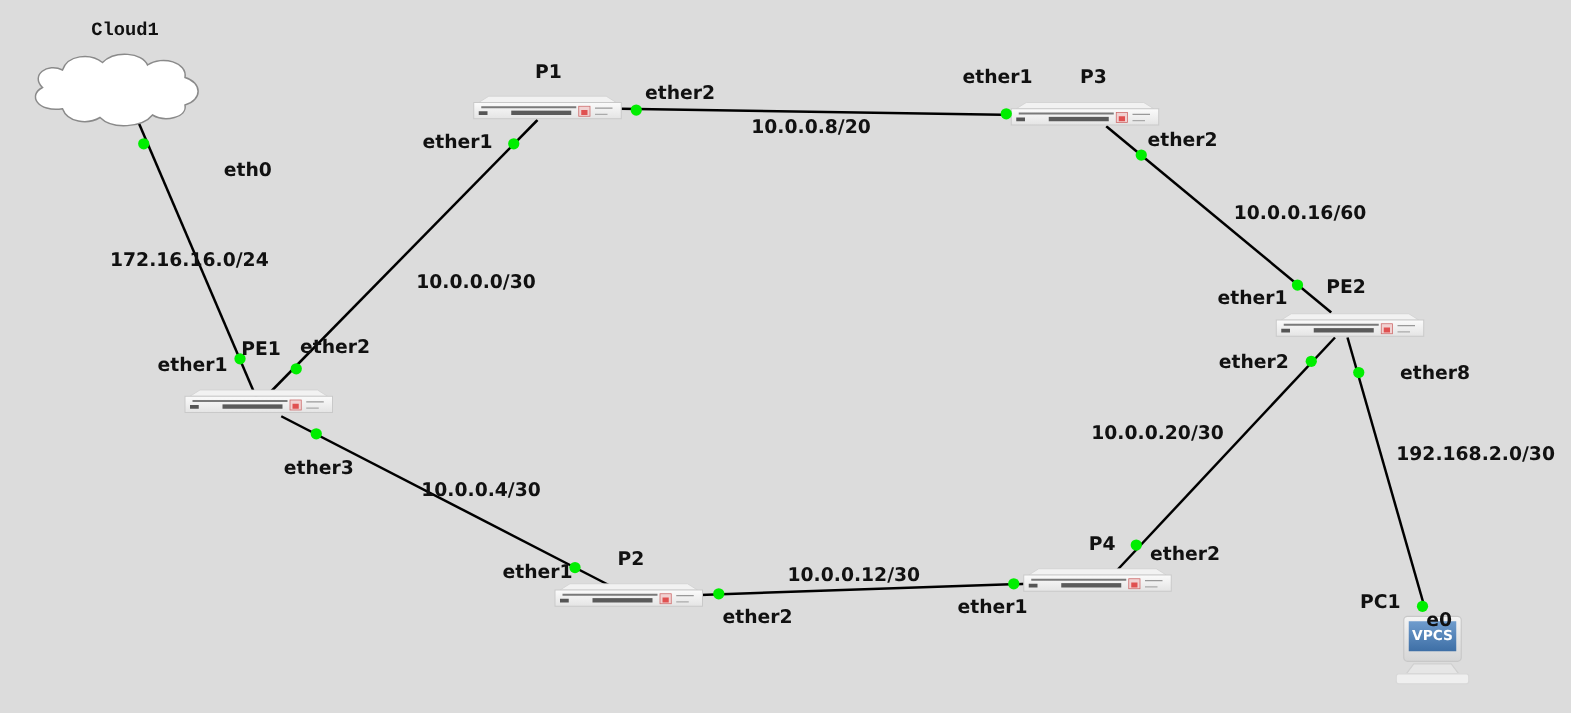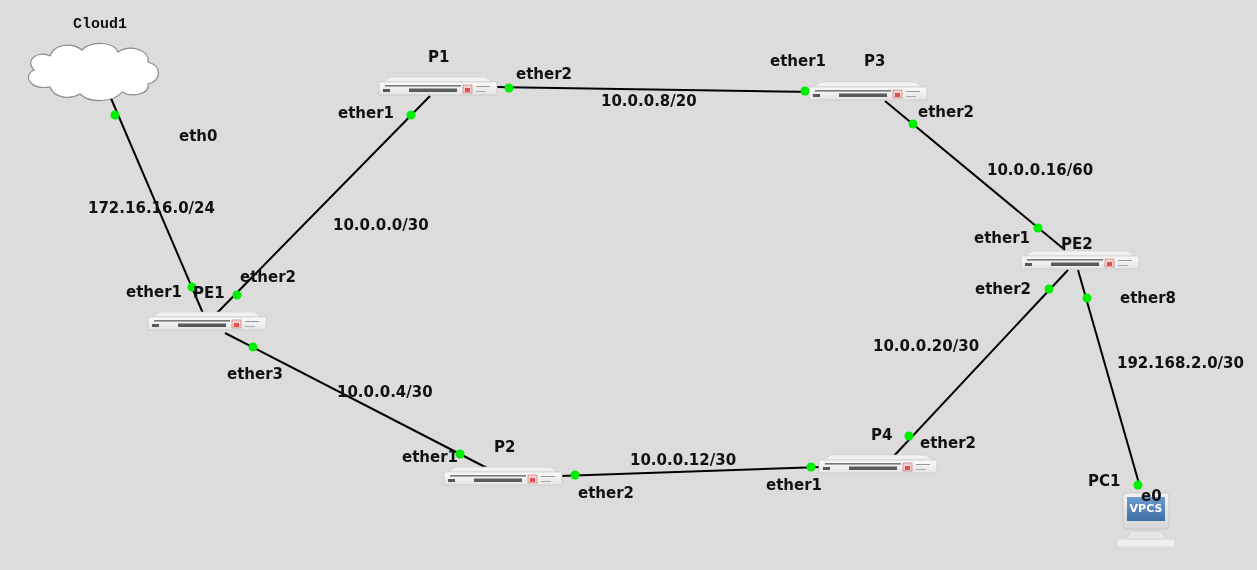--- a/index.html
+++ b/index.html
@@ -169,20 +169,20 @@
     <div class="lbl" style="left: 630px; top: 453px;">10.0.0.12/30</div>
     <div class="lbl" style="left: 578px; top: 486px;">ether2</div>
     <div class="lbl" style="left: 766px; top: 478px;">ether1</div>
     <div class="lbl" style="left: 873px; top: 339px;">10.0.0.20/30</div>
     <div class="lbl" style="left: 975px; top: 282px;">ether2</div>
     <div class="lbl" style="left: 920px; top: 436px;">ether2</div>
     <div class="lbl" style="left: 1117px; top: 356px;">192.168.2.0/30</div>
     <div class="lbl" style="left: 1100px; top: 291px; margin-left: 20px;">ether8</div>
     <div class="lbl" style="left: 1141px; top: 489px;">e0</div>
     <div class="lbl" style="left: 73px; top: 17px; font-family: Liberation Mono, monospace;">Cloud1</div>
-    <div class="lbl" style="left: 193px; top: 286px;">PE1</div>
+    <div class="lbl" style="left: 193px; top: 272px;">PE1</div>
     <div class="lbl" style="left: 428px; top: 50px;">P1</div>
     <div class="lbl" style="left: 864px; top: 54px;">P3</div>
-    <div class="lbl" style="left: 1061px; top: 222px; margin-top: 15px;">PE2</div>
+    <div class="lbl" style="left: 1061px; top: 222px;">PE2</div>
     <div class="lbl" style="left: 494px; top: 440px;">P2</div>
     <div class="lbl" style="left: 871px; top: 428px;">P4</div>
     <div class="lbl" style="left: 1088px; top: 474px;">PC1</div>
   </div>
 
 </body></html>

